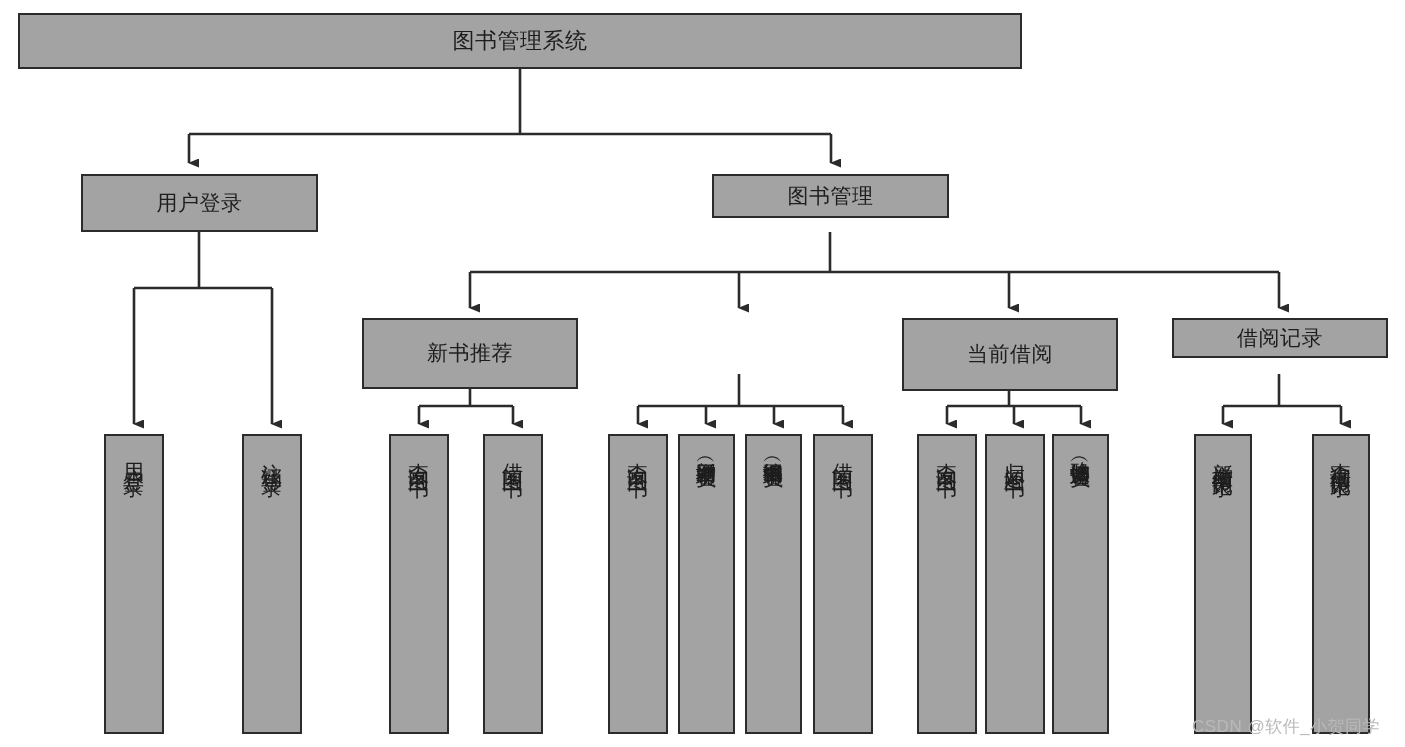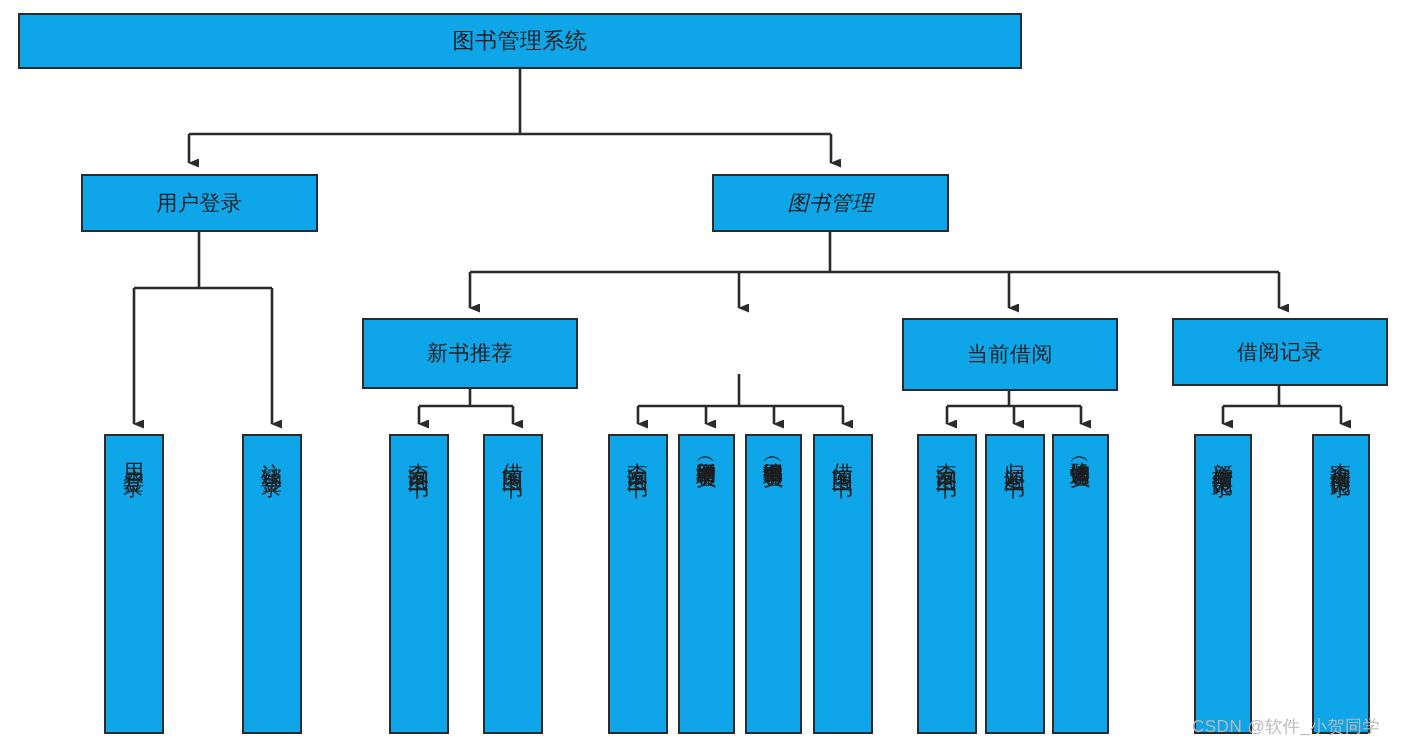--- a/index.html
+++ b/index.html
@@ -23,21 +23,21 @@
     left: 0;
     top: 0;
     width: 1405px;
     height: 747px;
     pointer-events: none;
   }
   .node {
     position: absolute;
     box-sizing: border-box;
     border: 2.2px solid #2b2b2b;
-    background: #0ea5e9;
+    background: #a3a3a3;
     display: flex;
     align-items: center;
     justify-content: center;
     text-align: center;
     color: #1d1d1d;
   }
   .node .label {
     display: block;
     line-height: 1.18;
     letter-spacing: 0.5px;
@@ -134,31 +134,31 @@
     </g>
   </svg>
 
   <div class="node horiz root" style="left:18px; top:13px; width:1004px; height:56px;">
     <span class="label">图书管理系统</span>
   </div>
 
   <div class="node horiz" style="left:81px; top:174px; width:237px; height:58px;">
     <span class="label">用户登录</span>
   </div>
-  <div class="node horiz" style="left:712px; top:174px; width:237px; height:58px;font-style:italic;">
+  <div class="node horiz" style="left:712px; top:174px; width:237px; height:44px;">
     <span class="label">图书管理</span>
   </div>
 
   <div class="node horiz" style="left:362px; top:318px; width:216px; height:71px;">
     <span class="label">新书推荐</span>
   </div>
   <div class="node horiz" style="left:902px; top:318px; width:216px; height:73px;">
     <span class="label">当前借阅</span>
   </div>
-  <div class="node horiz" style="left:1172px; top:318px; width:216px; height:68px;">
+  <div class="node horiz" style="left:1172px; top:318px; width:216px; height:40px;">
     <span class="label">借阅记录</span>
   </div>
 
   <div class="node vert" style="left:104px; top:434px; width:60px; height:300px;">
     <span class="label">用户登录</span>
   </div>
   <div class="node vert" style="left:242px; top:434px; width:60px; height:300px;">
     <span class="label">注销登录</span>
   </div>
 

